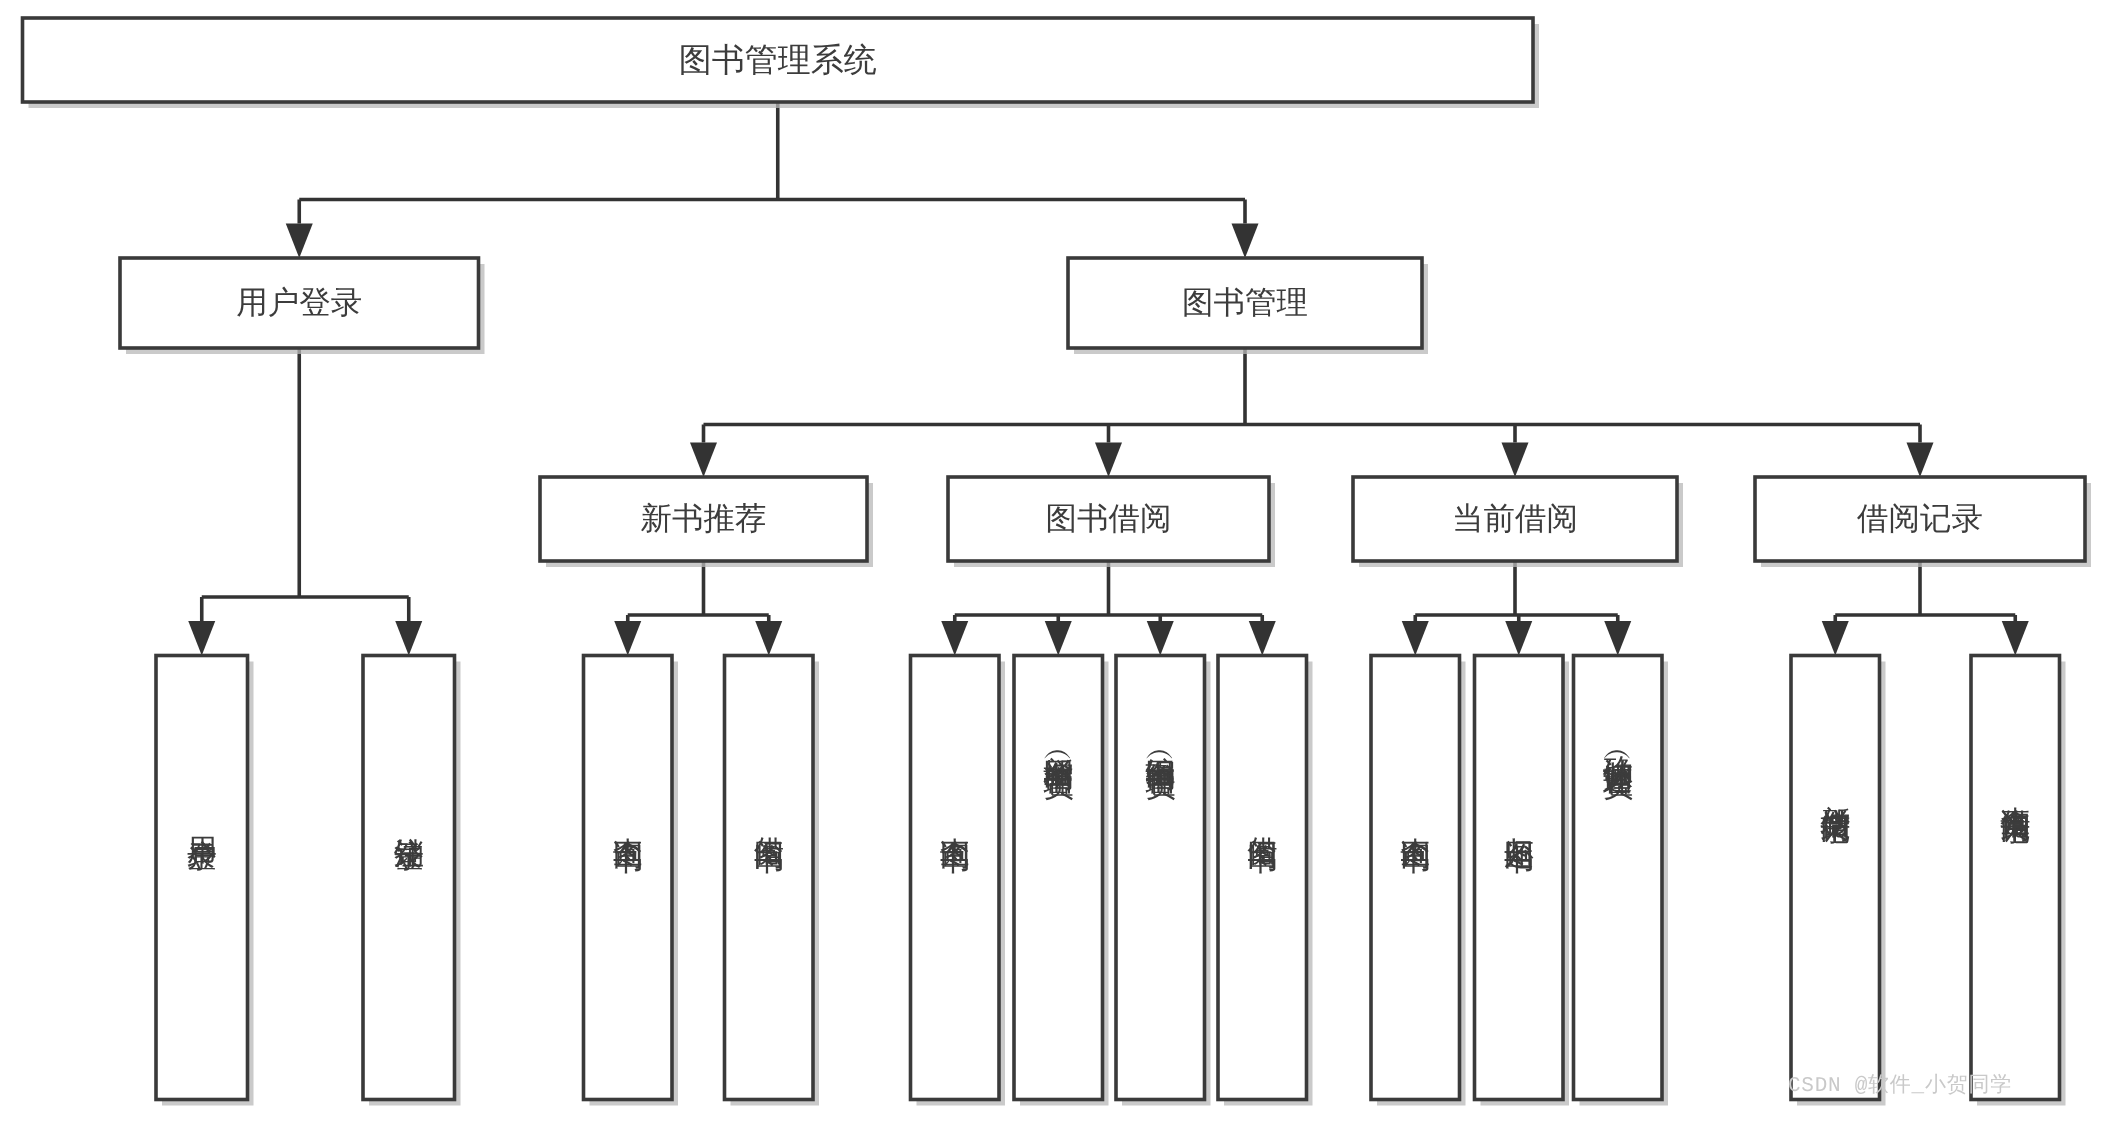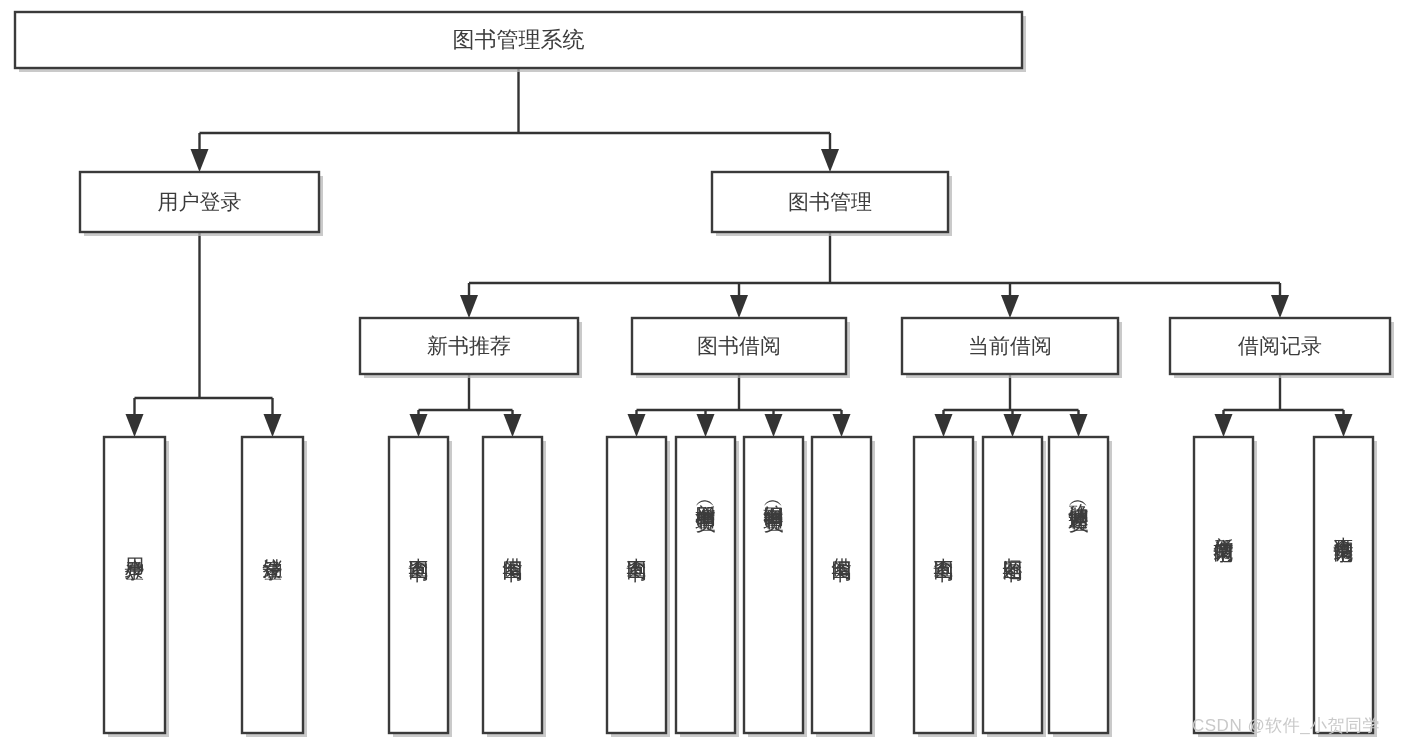--- a/index.html
+++ b/index.html
@@ -73,22 +73,22 @@
     font-family: "DejaVu Sans", "Liberation Sans", sans-serif;
     font-size: 20px;
     line-height: 1.06;
     color: #3c3c3c;
     letter-spacing: 1.5px;
     white-space: nowrap;
     text-align: left;
   }
   .watermark {
     position: absolute;
-    font-family: Liberation Sans, sans-serif;
-    font-size: 17px;
+    font-family: Liberation Mono, monospace;
+    font-size: 14px;
     color: #c9c9c9;
     white-space: nowrap;
     letter-spacing: 0.5px;
   }
 </style>
 </head>
 <body>
 
 <div id="diagram-root">
 

